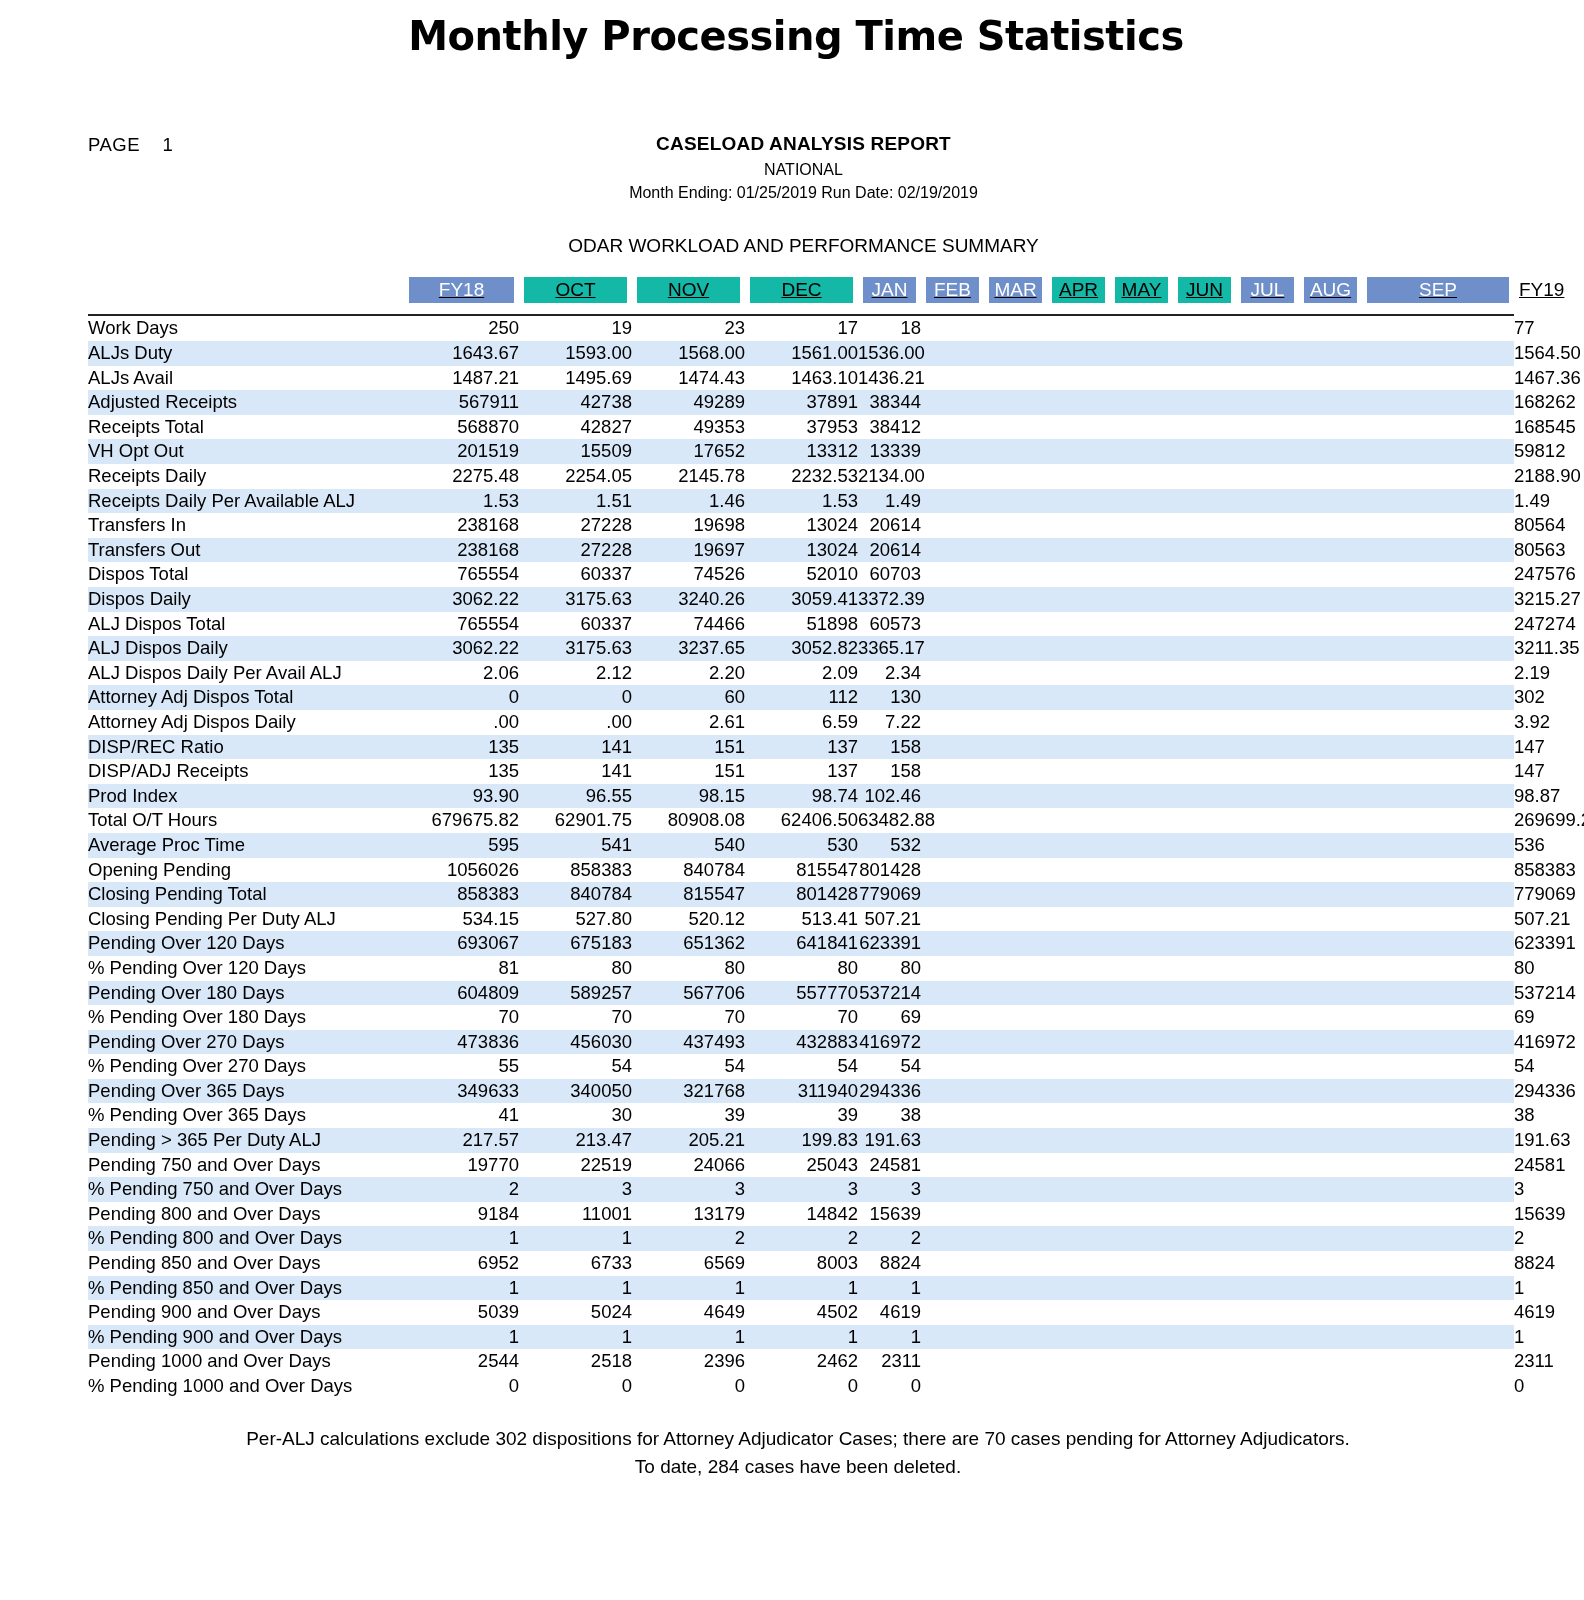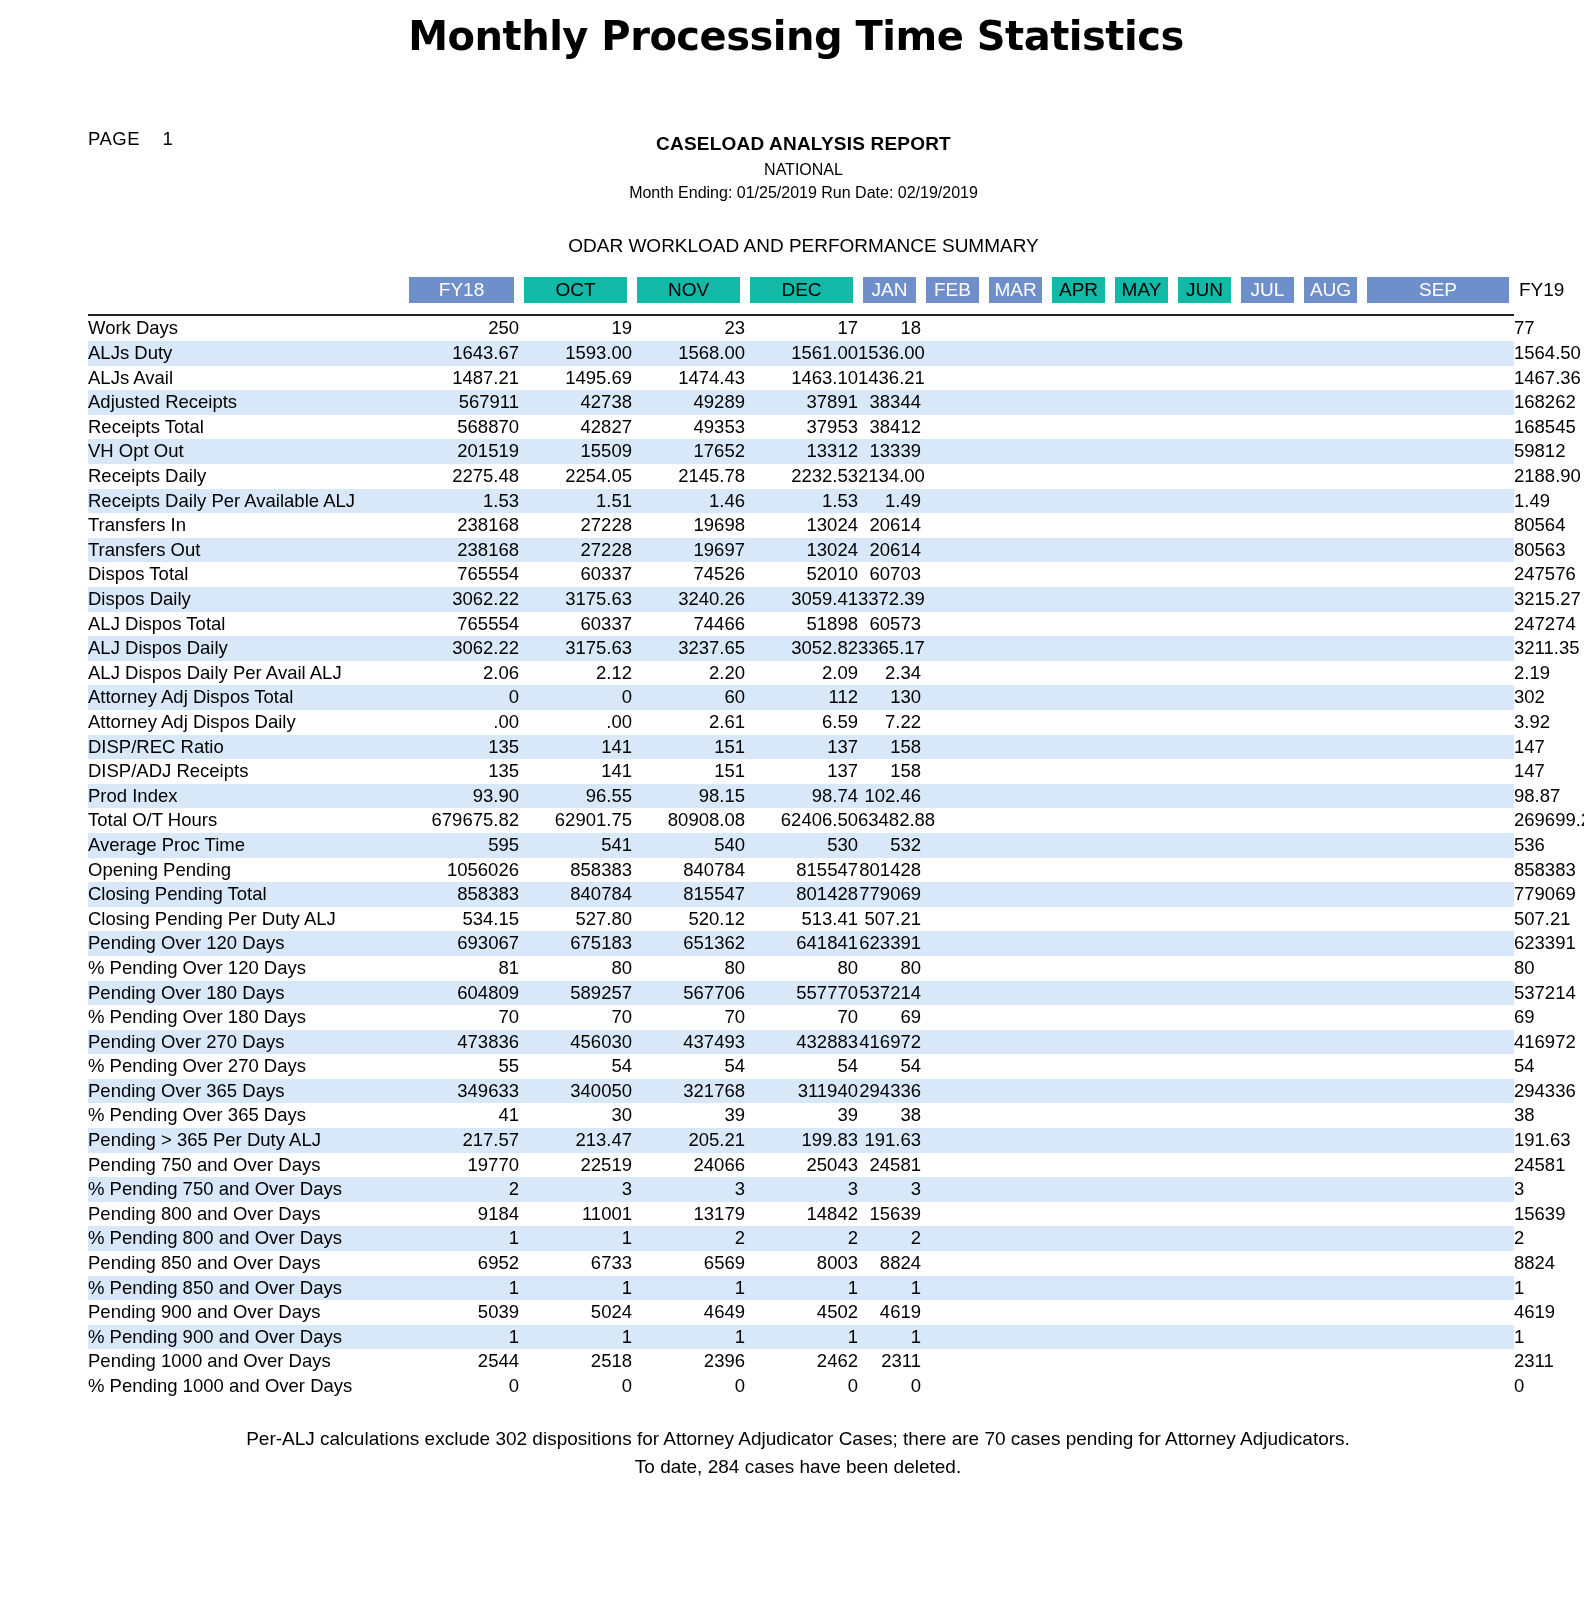--- a/index.html
+++ b/index.html
@@ -25,21 +25,21 @@
     padding-top: 14px;
     line-height: 1.1;
     font-family: "DejaVu Sans", sans-serif;
     padding-left: 8px;
   }
 
   
   .page-indicator {
     position: absolute;
     left: 88px;
-    top: 128px;
+    top: 134px;
     font-size: 18.5px;
     letter-spacing: 0.5px;
     white-space: pre;
   }
 
   
   .report-head {
     margin-top: 72px;
     text-align: center;
     padding-left: 23px;
@@ -80,20 +80,21 @@
     font-size: 18.5px;
     font-weight: normal;
     vertical-align: middle;
     white-space: nowrap;
   }
 
   
   tr.head-row th {
     height: 16px;
     padding: 0 2px;
+    text-decoration: underline;
   }
   tr.head-row th .cap {
     display: block;
     text-align: center;
     line-height: 26px;
     height: 26px;
     font-size: 19px;
     font-weight: normal;
     margin: 0 3px;
   }

